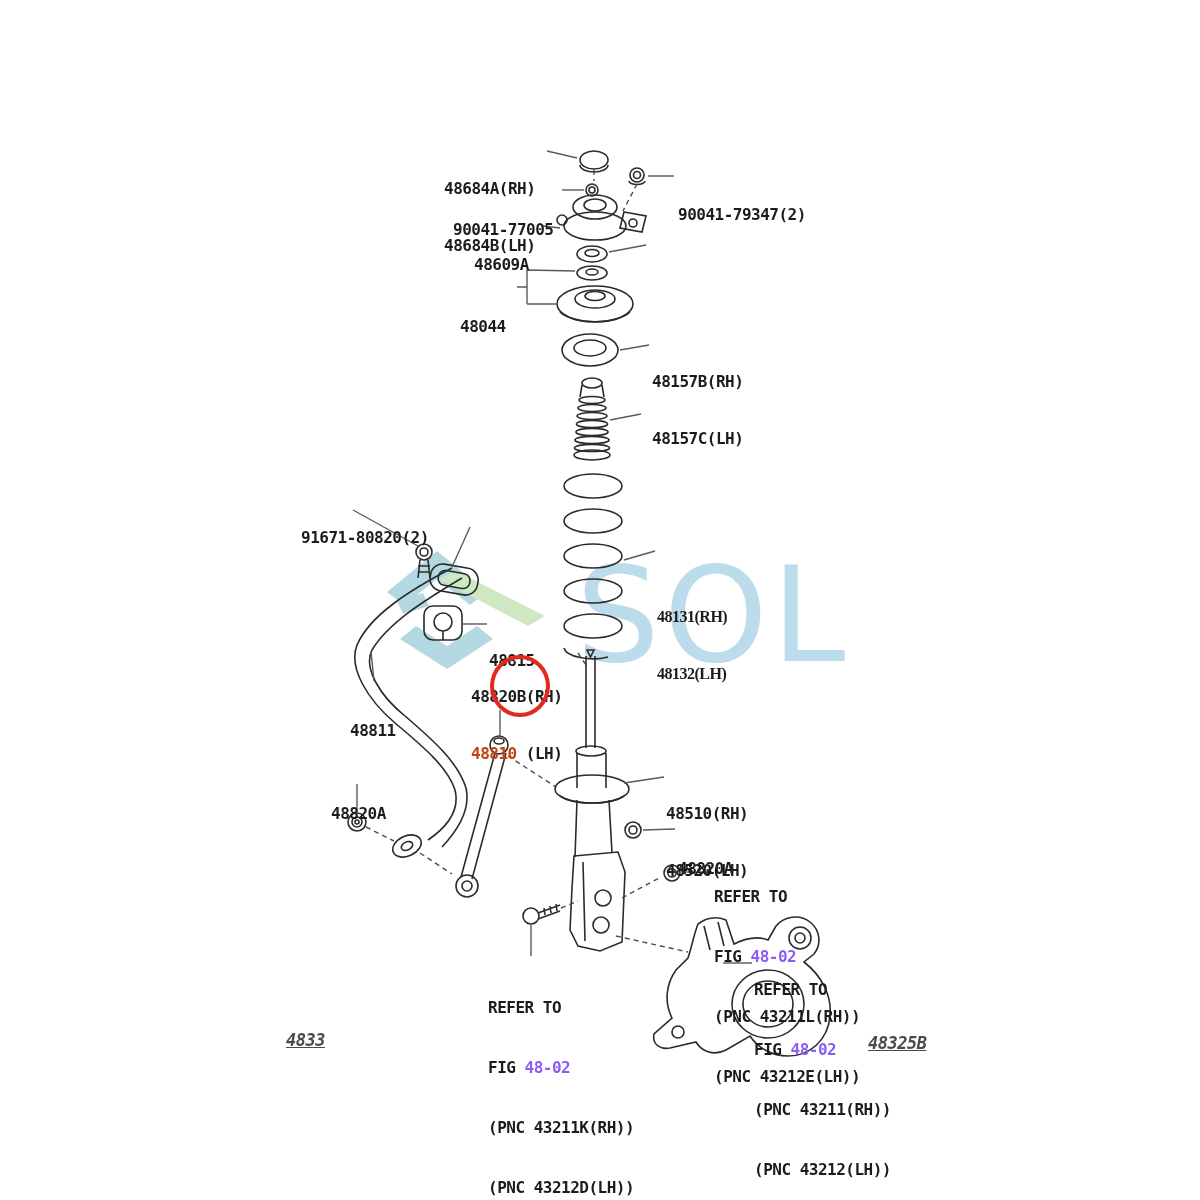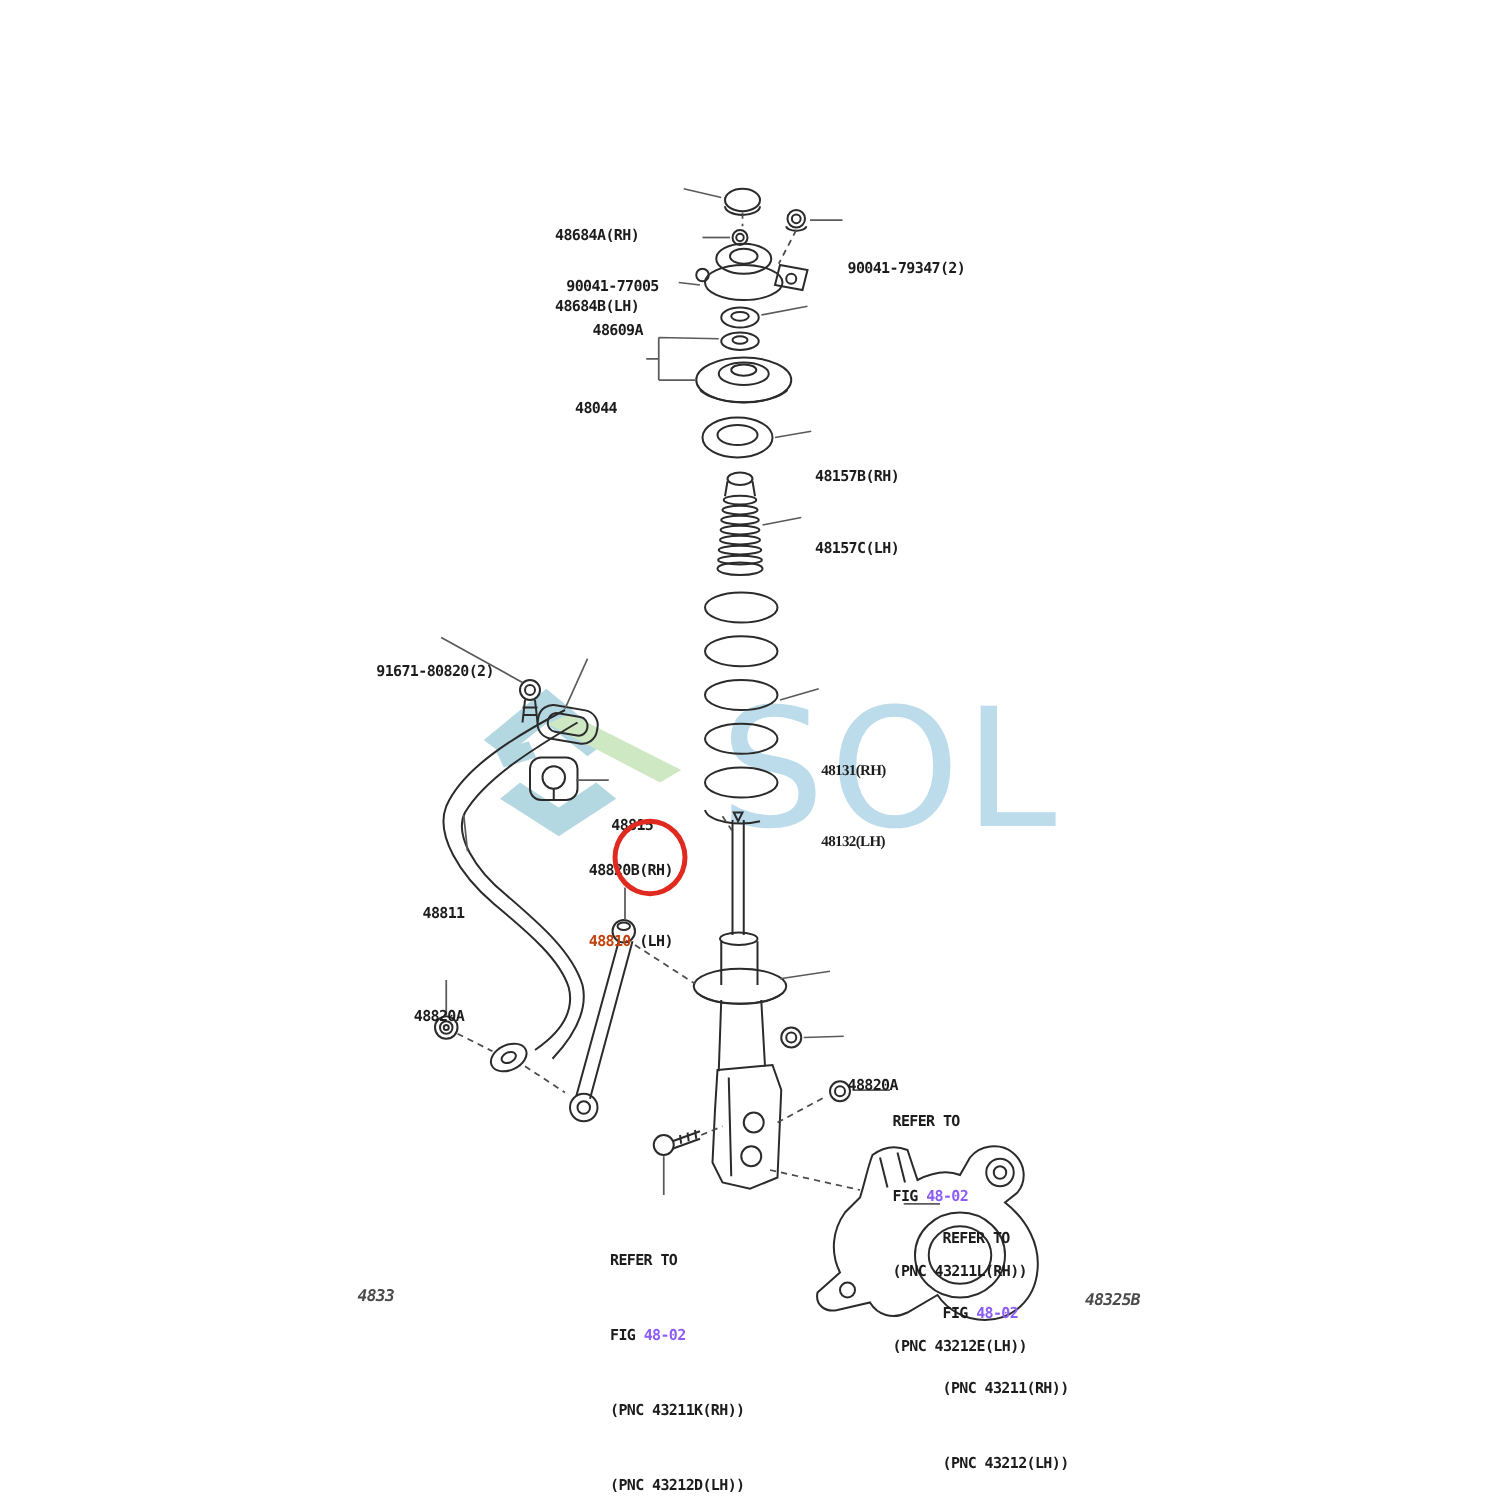--- a/index.html
+++ b/index.html
@@ -8,35 +8,36 @@
     width:1200px;height:1200px;
     background:#ffffff;
     overflow:hidden;
     font-family:"DejaVu Sans Mono","Liberation Mono",monospace;
   }
   #art{position:absolute;left:0;top:0;}
   .lbl{
     position:absolute;
     color:#1c1c1c;
     font-weight:bold;
-    font-size:12px;
+    font-size:16px;
     letter-spacing:-0.5px;
     line-height:19px;
     white-space:pre;
   }
   .lbl.refer{line-height:20px;}
   .muted{color:#8b5cf6;}
   .brown{color:#c2410c;}
   .corner{
     position:absolute;
     color:#4a4a4a;
     font-weight:bold;
     font-style:italic;
-    font-size:13px;
+    font-size:17px;
     letter-spacing:-0.5px;
+    text-decoration:underline;
   }
   #red-circle{
     position:absolute;
     left:490px;top:655px;
     width:52px;height:54px;
     border:4px solid #e02a1f;
     border-radius:50%;
     background:transparent;
   }
 </style>
@@ -279,33 +280,37 @@
 
   <div class="lbl" style="left:301px;top:490px;">
     <div>91671-80820(2)</div>
   </div>
 
 
   <div class="lbl" style="left:489px;top:613px;">
     <div>48815</div>
   </div>
 
-  <div class="lbl" style="left:338px;top:683px;">
+  <div class="lbl" style="left:350px;top:683px;">
     <div>48811</div>
   </div>
 
   <div class="lbl" style="left:471px;top:649px;">
     <div>48820B(RH)</div>
     <div><span class="brown">48810</span><span> (LH)</span></div>
   </div>
 
   <div class="lbl" style="left:331px;top:766px;">
     <div>48820A</div>
   </div>
 
+  <div class="lbl" style="left:666px;top:766px;">
+    <div>48510(RH)</div>
+    <div>48520(LH)</div>
+  </div>
 
   <div class="lbl" style="left:678px;top:821px;">
     <div>48820A</div>
   </div>
 
   <div class="lbl refer" style="left:714px;top:847px;">
     <div>REFER TO</div>
     <div><span>FIG </span><span class="muted">48-02</span></div>
     <div>(PNC 43211L(RH))</div>
     <div>(PNC 43212E(LH))</div>

